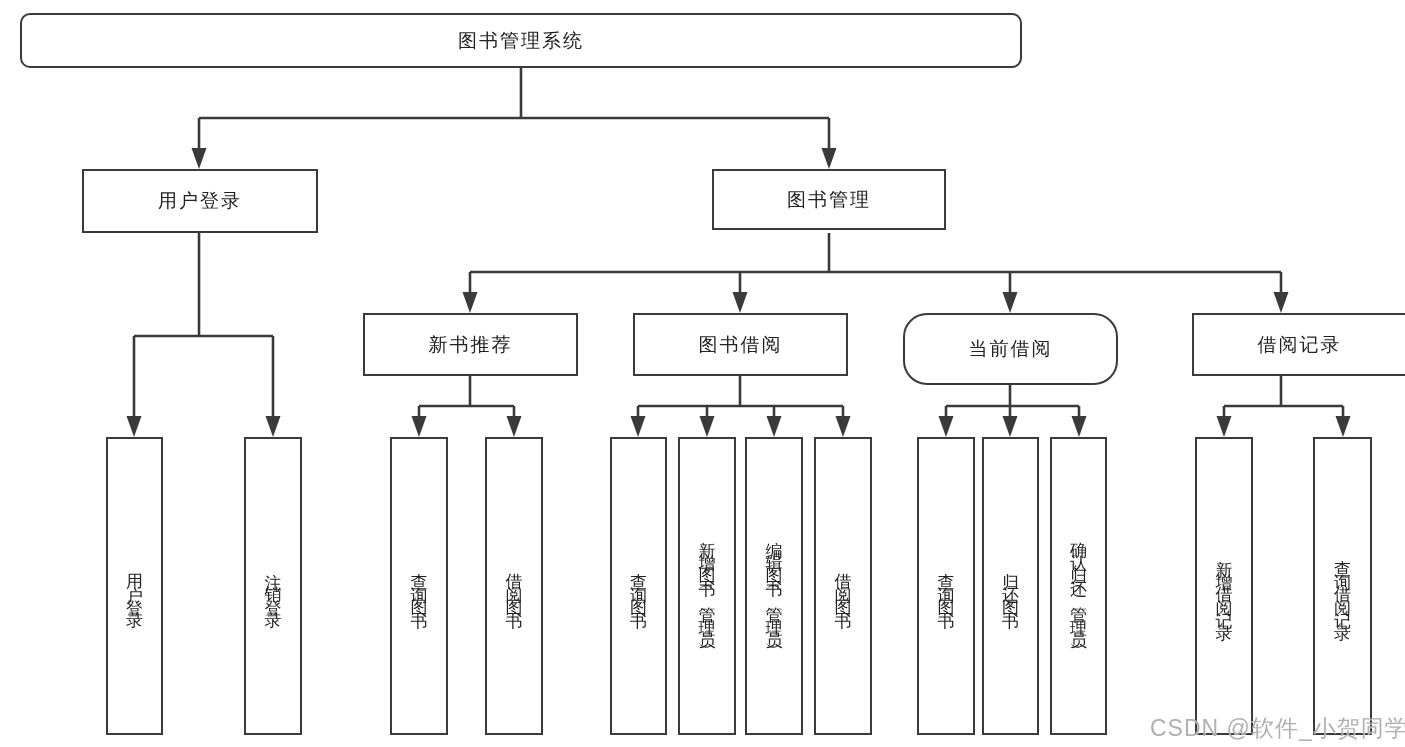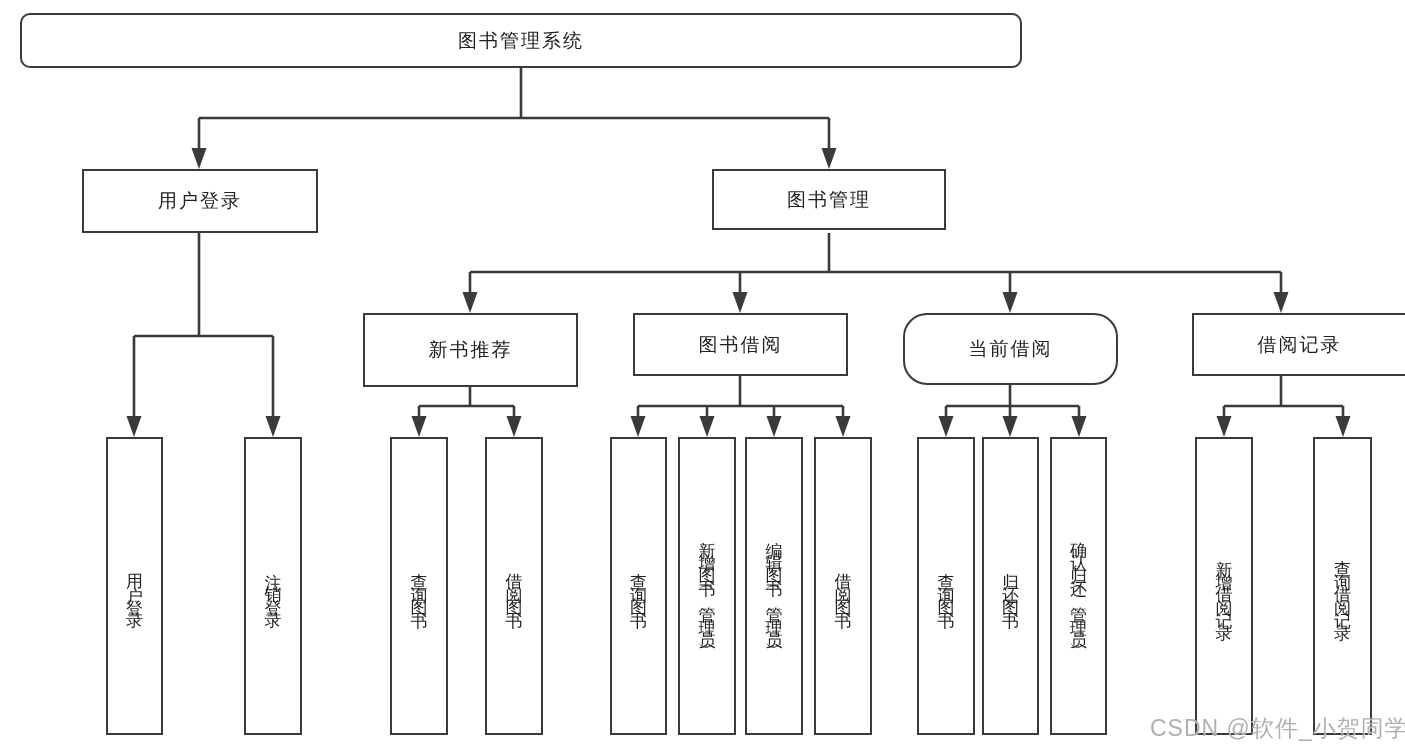--- a/index.html
+++ b/index.html
@@ -134,21 +134,21 @@
     <span class="lbl">图书管理系统</span>
   </div>
 
   <div class="box" style="left:82px; top:169px; width:236px; height:64px;">
     <span class="lbl">用户登录</span>
   </div>
   <div class="box" style="left:712px; top:169px; width:234px; height:61px;">
     <span class="lbl">图书管理</span>
   </div>
 
-  <div class="box" style="left:363px; top:313px; width:215px; height:74px;">
+  <div class="box" style="left:363px; top:313px; width:215px; height:63px;">
     <span class="lbl">新书推荐</span>
   </div>
   <div class="box" style="left:633px; top:313px; width:215px; height:63px;">
     <span class="lbl">图书借阅</span>
   </div>
   <div class="box" style="left:903px; top:313px; width:215px; height:72px;border-radius:24px;">
     <span class="lbl">当前借阅</span>
   </div>
   <div class="box" style="left:1173px; top:313px; width:215px; height:63px;margin-left:19px;">
     <span class="lbl">借阅记录</span>

